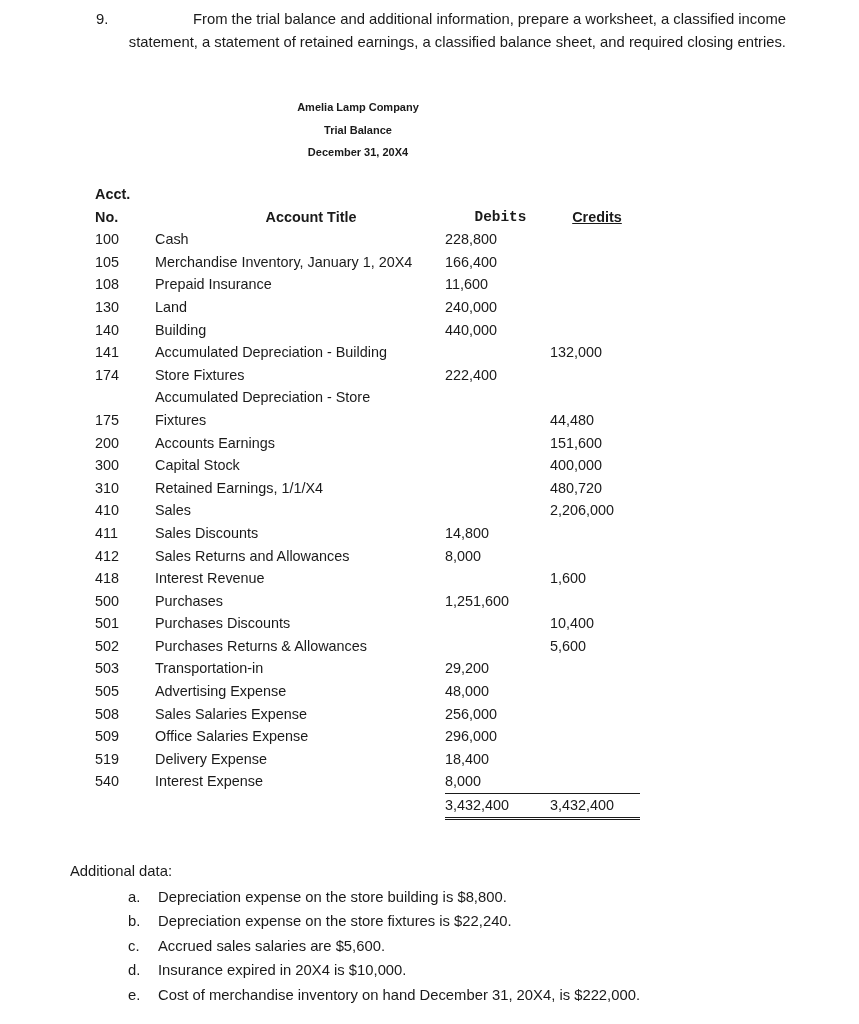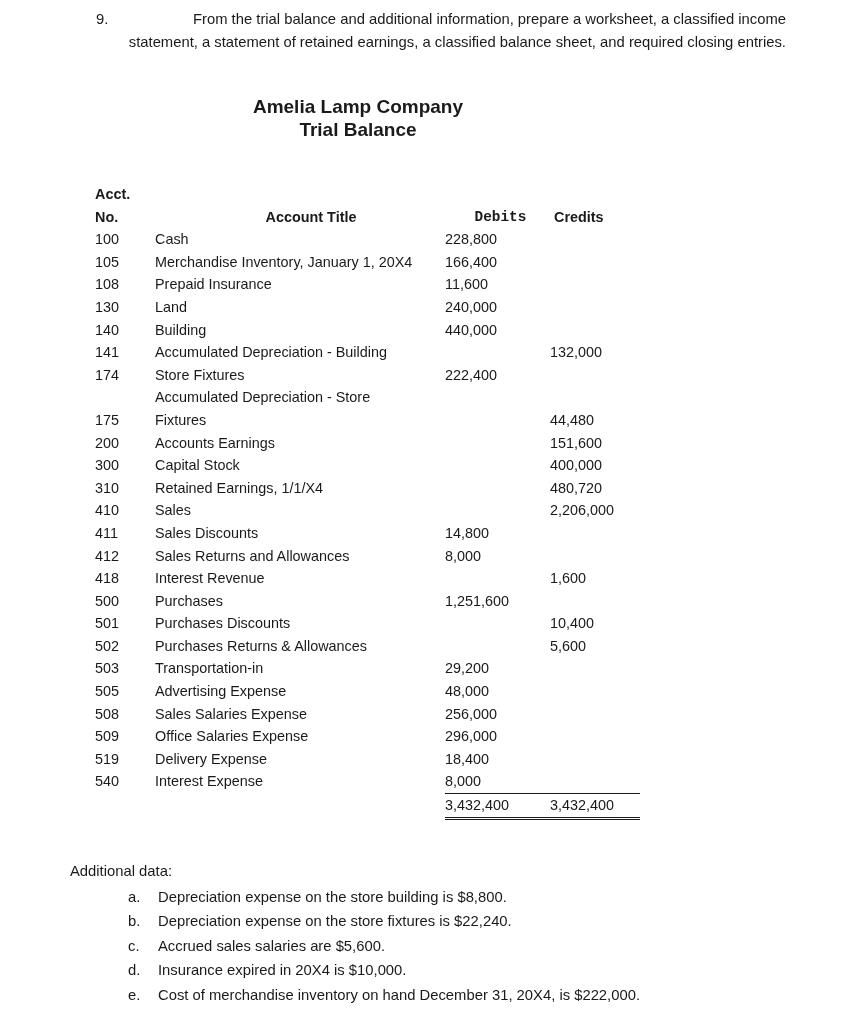--- a/index.html
+++ b/index.html
@@ -43,21 +43,21 @@
   
   #statement-heading {
     position: absolute;
     left: 0;
     top: 96px;
     width: 716px;
     text-align: center;
   }
   #statement-heading div {
     font-weight: bold;
-    font-size: 19px;
+    font-size: 11px;
     line-height: 22.5px;
   }
 
   
   #trial-balance {
     position: absolute;
     left: 95px;
     top: 183px;
     width: 545px;
   }
@@ -82,21 +82,21 @@
   td.acct   { text-align: left; padding-left: 1px; }
   td.title  { text-align: left; }
   td.debit  { text-align: right; padding-right: 12px; }
   td.credit { text-align: right; padding-right: 7px; }
 
   tr.head td {
     font-weight: bold;
   }
   tr.head td.title-head { text-align: center; padding-left: 22px; margin-top: 44px; }
   tr.head td.debit-head { text-align: center; padding-left: 6px; padding-right: 0; font-family: Liberation Mono, monospace; }
-  tr.head td.credit-head { text-align: left; padding-left: 4px; padding-right: 0; }
+  tr.head td.credit-head { text-align: center; padding-left: 4px; padding-right: 0; text-decoration: underline; }
 
   tr.acct-head td { font-weight: bold; }
 
   
   tr.totals td.debit,
   tr.totals td.credit {
     border-top: 1.4px solid #1a1a1a;
     border-bottom: 3.4px double #1a1a1a;
   }
   tr.pre-total td.debit {
@@ -138,20 +138,21 @@
 <div id="question-block">
   <div class="q-row">
     <div class="q-marker">9.</div>
     <div class="q-text">From the trial balance and additional information, prepare a worksheet, a classified income statement, a statement of retained earnings, a classified balance sheet, and required closing entries.</div>
   </div>
 </div>
 
 <div id="statement-heading">
   <div>Amelia Lamp Company</div>
   <div>Trial Balance</div>
+  <div>December 31, 20X4</div>
 </div>
 
 <div id="trial-balance">
   <table class="tb">
     <colgroup>
       <col class="c-acct">
         <col class="c-title">
         <col class="c-debit">
         <col class="c-credit">
     </colgroup>

